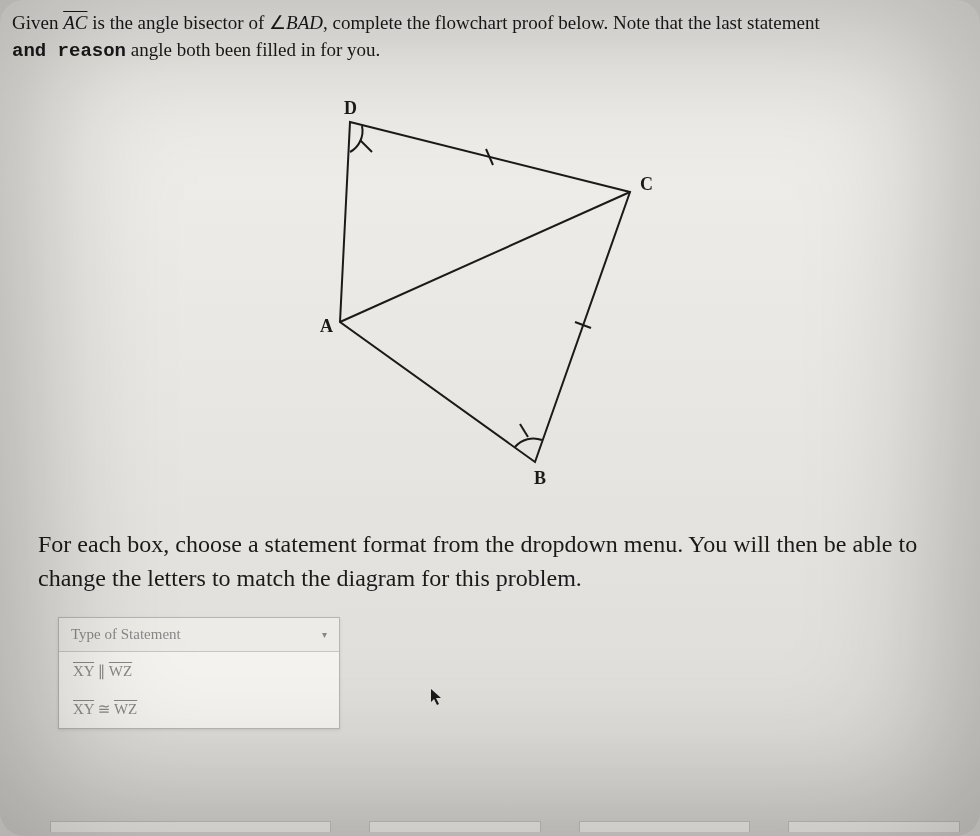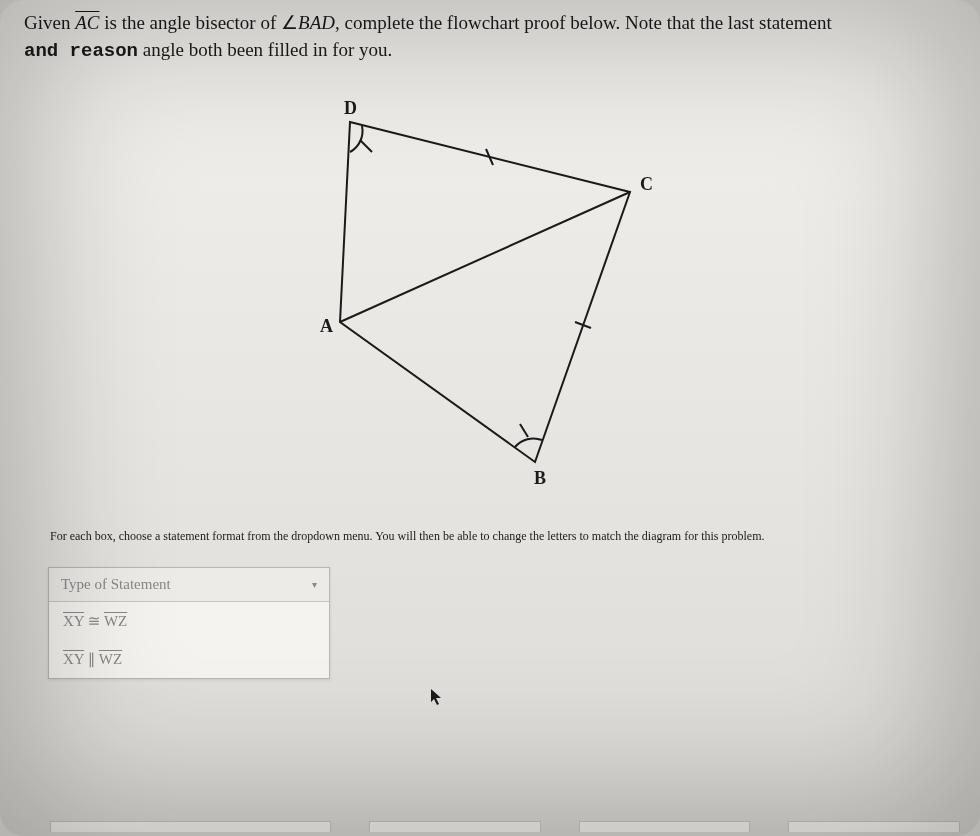--- a/index.html
+++ b/index.html
@@ -6,21 +6,21 @@
     margin: 0;
     padding: 0;
     font-family: Georgia, 'Times New Roman', serif;
     background: #e8e6e2;
     width: 980px;
     height: 836px;
     overflow: hidden;
     color: #1a1a1a;
   }
   .container {
-    padding: 10px 20px;
+    padding: 10px 8px;
     background: linear-gradient(180deg, #f2f0ec 0%, #e8e6e2 50%, #dcdad6 100%);
     height: 816px;
     position: relative;
     border-radius: 24px;
   }
   .problem-text {
     font-size: 19px;
     line-height: 1.4;
     padding: 0 4px 8px 4px;
   }
@@ -41,33 +41,33 @@
     display: flex;
     justify-content: center;
     align-items: flex-start;
     padding-top: 20px;
   }
   .diagram-svg {
     width: 400px;
     height: 400px;
   }
   .instructions {
-    font-size: 12px;
+    font-size: 24px;
     line-height: 1.4;
     padding: 16px 30px 12px 30px;
   }
   .cursor {
     position: absolute;
     left: 430px;
     top: 688px;
     font-size: 16px;
     pointer-events: none;
   }
   .dropdown-box {
-    margin: 10px 0 0 28px;
+    margin: 10px 0 0 50px;
     width: 280px;
     background: #f5f3ef;
     border: 1px solid #b8b6b2;
     box-shadow: 0 1px 3px rgba(0,0,0,0.1);
   }
   .dropdown-selected {
     padding: 8px 12px;
     font-size: 15px;
     color: #888;
     background: #ecebe7;
@@ -157,26 +157,26 @@
     </svg>
   </div>
 
   <div class="dropdown-box">
     <div class="dropdown-selected">
       <span>Type of Statement</span>
       <span class="caret">▾</span>
     </div>
     <div class="dropdown-option">
       <span class="math-overline">XY</span>
-      <span>≅</span>
+      <span>∥</span>
       <span class="math-overline">WZ</span>
     </div>
     <div class="dropdown-option">
       <span class="math-overline">XY</span>
-      <span>∥</span>
+      <span>≅</span>
       <span class="math-overline">WZ</span>
     </div>
   </div>
 
   <div class="bottom-boxes">
     <div class="bottom-box bb1"></div>
     <div class="bottom-box bbn"></div>
     <div class="bottom-box bbn"></div>
     <div class="bottom-box bbn"></div>
   </div>

